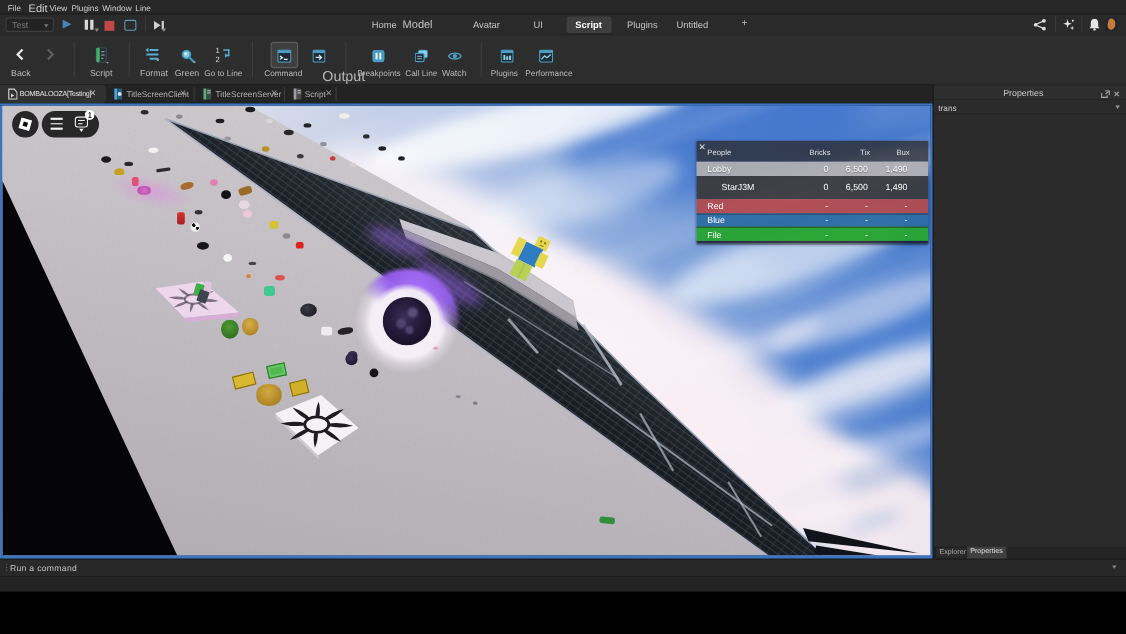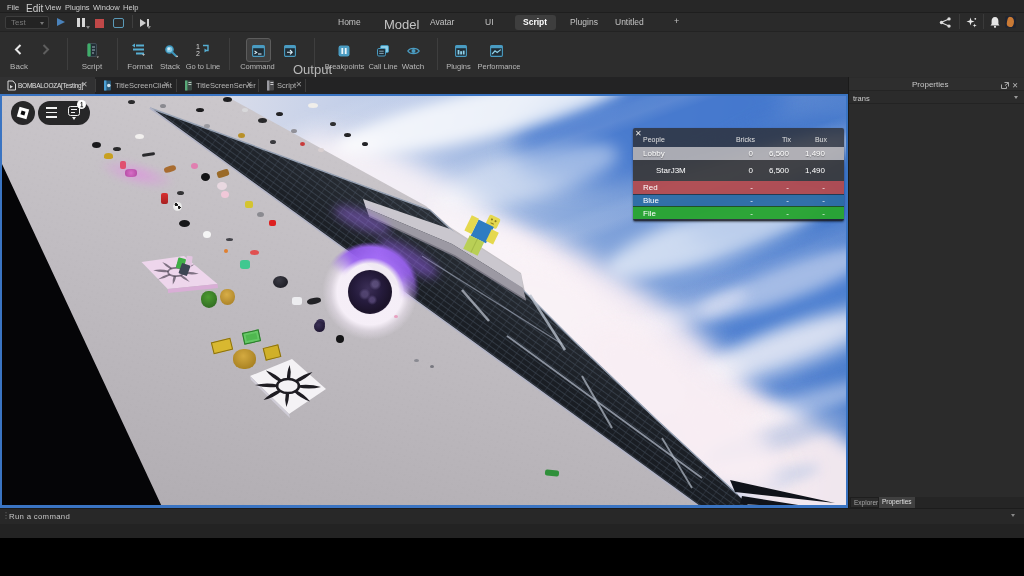--- a/index.html
+++ b/index.html
@@ -14,39 +14,39 @@
 </head>
 <body>
 <div id="app">
 
   <div class="abs" style="left:0;top:0;width:1024px;height:13px;background:#272727;border-bottom:1px solid #1e1e1e"></div>
   <span class="abs" style="left:7px;top:2.5px;font-size:7.5px;color:#cfcfcf">File</span>
   <span class="abs" style="left:26px;top:2.5px;font-size:10px;color:#cfcfcf">Edit</span>
   <span class="abs" style="left:45px;top:2.5px;font-size:7.5px;color:#cfcfcf">View</span>
   <span class="abs" style="left:65px;top:2.5px;font-size:7.5px;color:#cfcfcf">Plugins</span>
   <span class="abs" style="left:93px;top:2.5px;font-size:7.5px;color:#cfcfcf">Window</span>
-  <span class="abs" style="left:123px;top:2.5px;font-size:7.5px;color:#cfcfcf">Help</span>
+  <span class="abs" style="left:123px;top:2.5px;font-size:7.5px;color:#cfcfcf">Line</span>
 
   <div class="abs" style="left:0;top:13px;width:1024px;height:18px;background:#2a2a2a"></div>
   <div class="abs" style="left:5px;top:16px;width:44px;height:13px;background:#232323;border:1px solid #3d3d3d;border-radius:2px">
     <span class="abs" style="left:5px;top:1px;font-size:8px;color:#787878">Test</span>
     <span class="caret" style="left:34px;top:5px;border-top-color:#777"></span>
   </div>
   <div class="abs" style="left:57px;top:18px;width:0;height:0;border-top:4.5px solid transparent;border-bottom:4.5px solid transparent;border-left:8px solid #4a82ba"></div>
   <div class="abs" style="left:77px;top:18px;width:3px;height:9px;background:#d8d8d8"></div>
   <div class="abs" style="left:82px;top:18px;width:3px;height:9px;background:#d8d8d8"></div>
   <span class="caret" style="left:86px;top:26px;border-top-color:#888"></span>
   <div class="abs" style="left:95px;top:19px;width:8.5px;height:8.5px;background:#c04848"></div>
   <div class="abs" style="left:113px;top:18px;width:11px;height:10px;border:1.5px solid #5a9ab8;border-radius:2px"></div>
   <div class="sep" style="left:132px;top:15px;height:13px"></div>
   <div class="abs" style="left:140px;top:19px;width:0;height:0;border-top:4px solid transparent;border-bottom:4px solid transparent;border-left:6px solid #cfcfcf"></div>
   <div class="abs" style="left:147px;top:19px;width:1.5px;height:8px;background:#cfcfcf"></div>
   <span class="caret" style="left:147px;top:26px;border-top-color:#888"></span>
   <span class="abs" style="left:338px;top:17px;font-size:8.5px;color:#c4c4c4">Home</span>
-  <span class="abs" style="left:384px;top:17px;font-size:13px;color:#c4c4c4">Model</span>
+  <span class="abs" style="left:366px;top:17px;font-size:10px;color:#c4c4c4">Model</span>
   <span class="abs" style="left:430px;top:17px;font-size:8.5px;color:#c4c4c4">Avatar</span>
   <span class="abs" style="left:485px;top:17px;font-size:8.5px;color:#c4c4c4">UI</span>
   <div class="abs" style="left:515px;top:14.5px;width:41px;height:15px;background:#3e3e3e;border-radius:3px"></div>
   <span class="abs" style="left:523px;top:17px;font-size:8.5px;color:#fff;font-weight:bold">Script</span>
   <span class="abs" style="left:570px;top:17px;font-size:8.5px;color:#c4c4c4">Plugins</span>
   <span class="abs" style="left:615px;top:17px;font-size:8.5px;color:#c4c4c4">Untitled</span>
   <span class="abs" style="left:674px;top:16px;font-size:9px;color:#c4c4c4">+</span>
 
   <svg class="abs" style="left:939px;top:17px" width="13" height="11" viewBox="0 0 13 11">
       <circle cx="2.5" cy="5.5" r="1.7" fill="#ddd"></circle>
@@ -93,21 +93,21 @@
       <path d="M1 2.5 l3 -2 v4 z" fill="#56aed2"></path>
       <path d="M11 11 l3 0 l-1.5 2 z" fill="#bbb"></path>
     </svg>
   <div class="lbl" style="left:124px;top:62px;width:32px">Format</div>
   <svg class="abs" style="left:164px;top:44px" width="14" height="14" viewBox="0 0 14 14">
       <circle cx="5.5" cy="5.5" r="3.6" fill="#86c8e2" stroke="#3d96bc" stroke-width="1.5"></circle>
       <circle cx="4.8" cy="4.8" r="1.4" fill="#d4edf8"></circle>
       <path d="M8.2 8.2 L12 12" stroke="#3d96bc" stroke-width="2" stroke-linecap="round"></path>
       <path d="M11.5 11.8 l2.8 0 l-1.4 1.8 z" fill="#bbb"></path>
     </svg>
-  <div class="lbl" style="left:155px;top:62px;width:30px">Stack</div>
+  <div class="lbl" style="left:155px;top:62px;width:30px">Green</div>
   <svg class="abs" style="left:195px;top:42px" width="16" height="15" viewBox="0 0 16 15">
       <text x="1" y="6.5" font-size="7" fill="#d8d8d8" font-family="Liberation Sans">1</text>
       <text x="1" y="14" font-size="7" fill="#d8d8d8" font-family="Liberation Sans">2</text>
       <path d="M8 3.5 h5 v5 h-3" stroke="#56aed2" stroke-width="1.4" fill="none"></path>
       <path d="M12 8.5 l-2.5 -2 v4 z" fill="#56aed2"></path>
     </svg>
   <div class="lbl" style="left:184px;top:62px;width:38px;font-size:7.5px">Go to Line</div>
   <div class="sep" style="left:229px;top:38px;height:32px"></div>
   <div class="abs" style="left:246px;top:38px;width:25px;height:24px;background:#3f3f3f;border:1px solid #5d5d5d;border-radius:3px"></div>
   <svg class="abs" style="left:252px;top:45px" width="13" height="12" viewBox="0 0 13 12">

